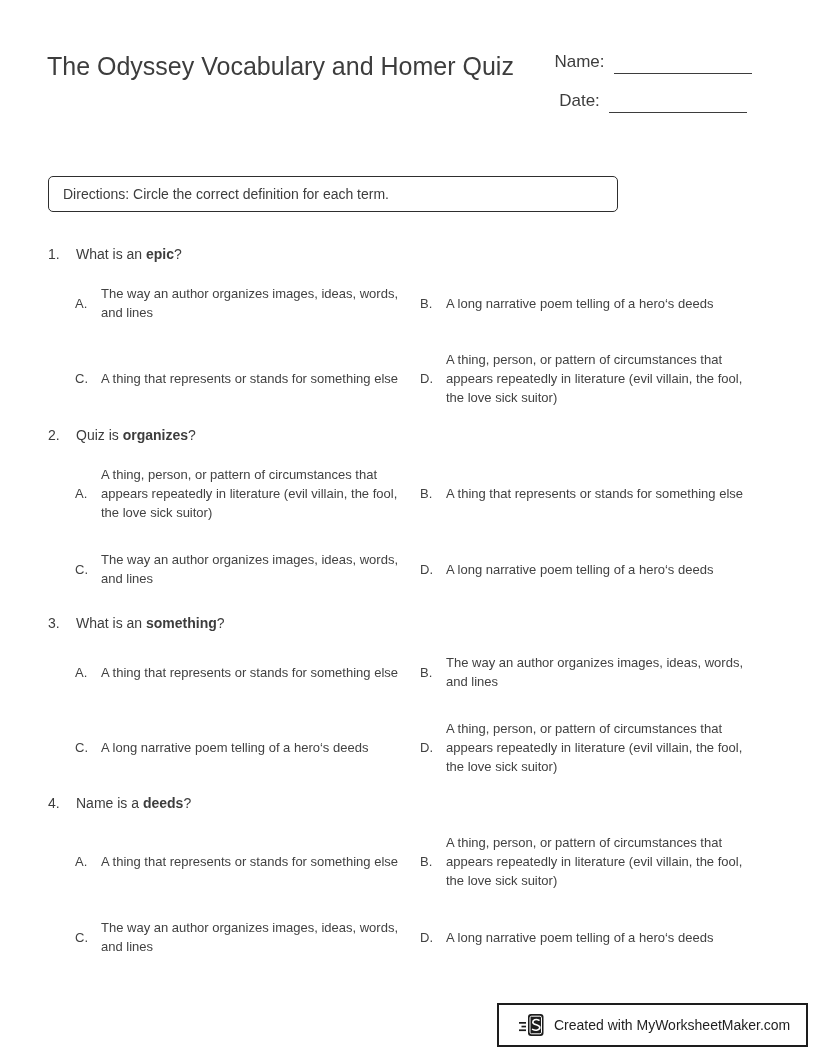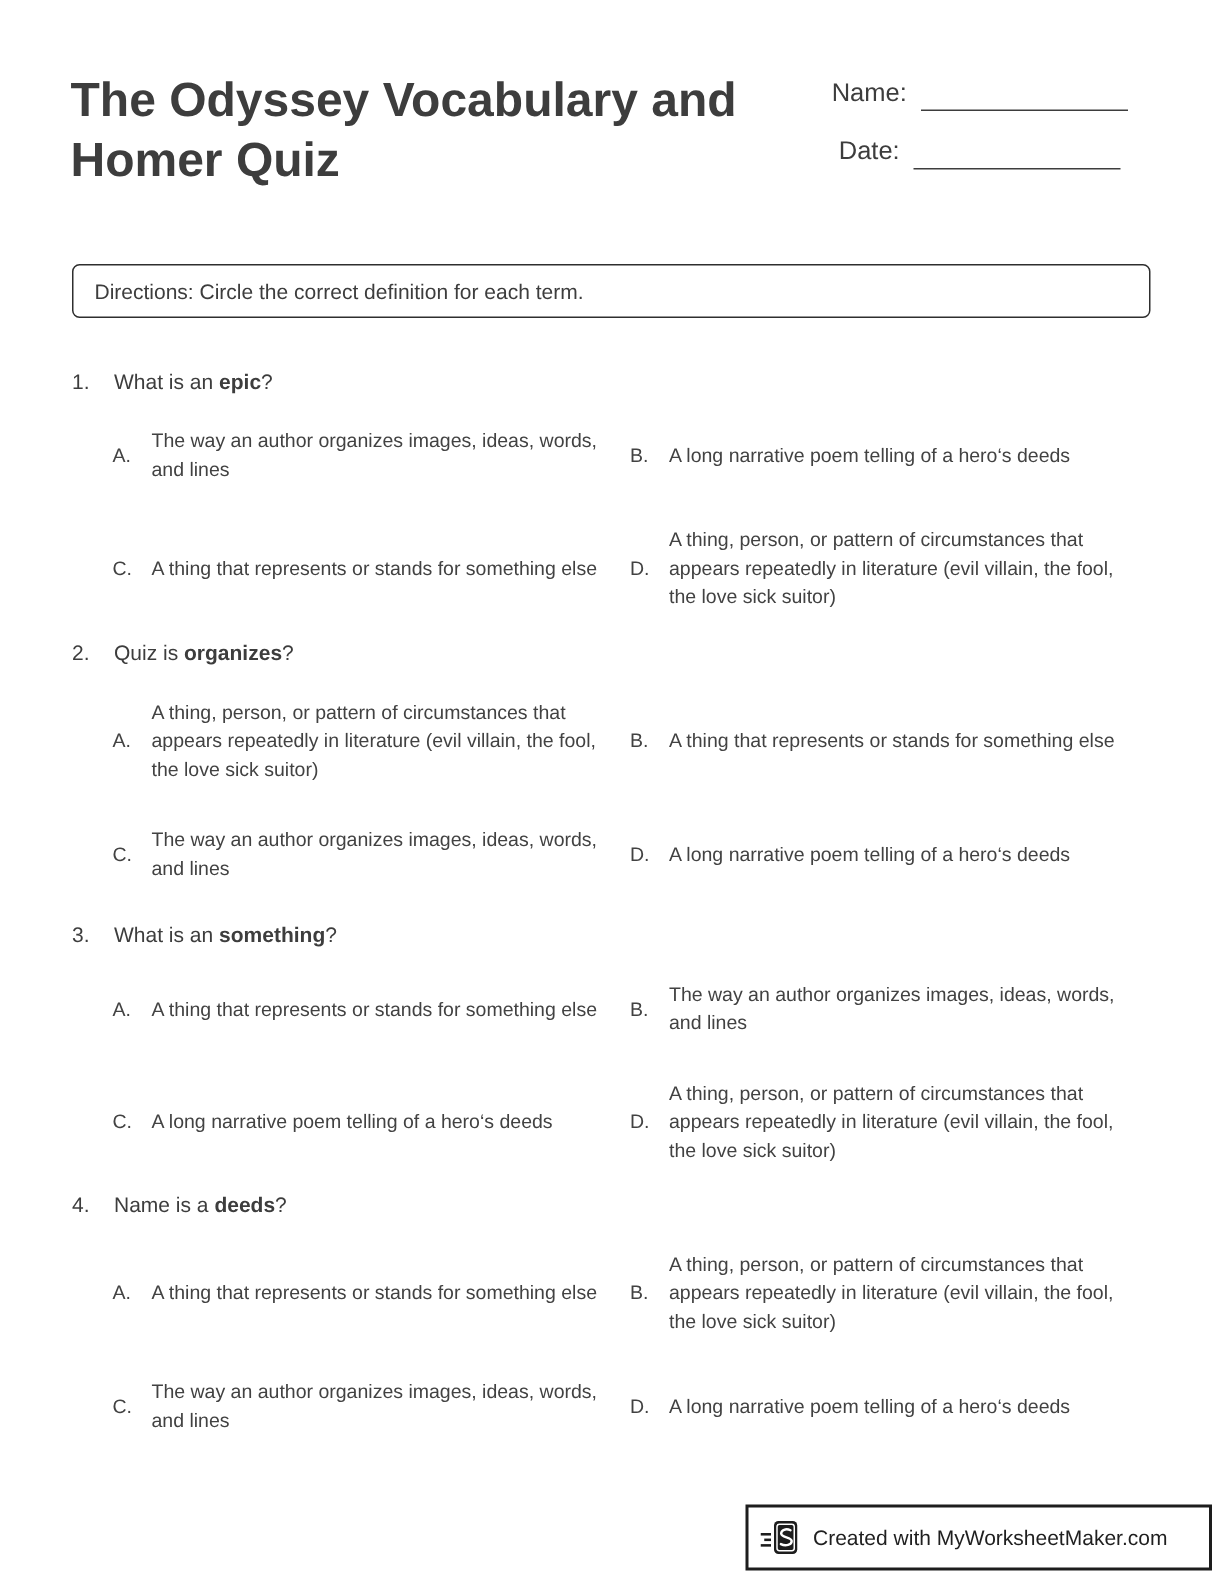--- a/index.html
+++ b/index.html
@@ -7,31 +7,31 @@
     position:relative;
     width:816px;height:1056px;
     background:#ffffff;
     font-family:"Liberation Sans", sans-serif;
     color:#424242;
     overflow:hidden;
   }
   
   .title{
     position:absolute;left:47px;top:46px;width:500px;
-    font-size:32px;line-height:40px;font-weight:700;color:#3d3d3d;
+    font-size:25px;line-height:40px;font-weight:400;color:#3d3d3d;
   }
   .name-date{
     position:absolute;top:50px;right:48px;width:230px;
   }
   .nd-row{display:flex;align-items:flex-end;justify-content:center;gap:9px;margin-bottom:15px;}
   .nd-label{font-size:17px;color:#3d3d3d;line-height:24px;}
   .nd-line{width:138px;height:22px;border-bottom:1.5px solid #3d3d3d;}
   
   .directions{
-    position:absolute;left:48px;top:176px;width:719px;height:36px;
+    position:absolute;left:48px;top:176px;width:570px;height:36px;
     border:1.5px solid #2e2e2e;border-radius:5px;
     display:flex;align-items:center;padding:0 14px;box-sizing:border-box;
     font-size:14px;color:#3d3d3d;
   }
   
   .question{position:absolute;left:48px;width:720px;}
   .q1{top:244px;} .q2{top:425px;} .q3{top:613px;} .q4{top:793px;}
   .q-heading{display:flex;font-size:14px;line-height:20px;color:#3d3d3d;}
   .q-num{width:28px;flex:none;}
   .q-term{font-weight:700;}
@@ -40,21 +40,21 @@
     display:grid;grid-template-columns:325px 325px;
     column-gap:20px;row-gap:28px;align-items:center;
   }
   .option{display:flex;align-items:center;gap:6px;}
   .opt-letter{width:20px;flex:none;font-size:13px;color:#424242;}
   .opt-text{width:299px;font-size:13px;line-height:19px;color:#424242;}
   
   .footer-box{
     position:absolute;right:8px;top:1003px;width:311px;height:44px;
     border:2px solid #1d1d1d;box-sizing:border-box;background:#fff;
-    display:flex;align-items:center;gap:9px;padding:0 10px 0 8px;
+    display:flex;align-items:center;gap:9px;padding:0 10px 0 20px;
   }
   .footer-text{font-size:14px;color:#1f1f1f;white-space:nowrap;}
   .logo{flex:none;display:flex;align-items:center;}
 </style>
 </head>
 <body>
 
 <div class="sheet">
 
   <div class="title">The Odyssey Vocabulary and Homer Quiz</div>

